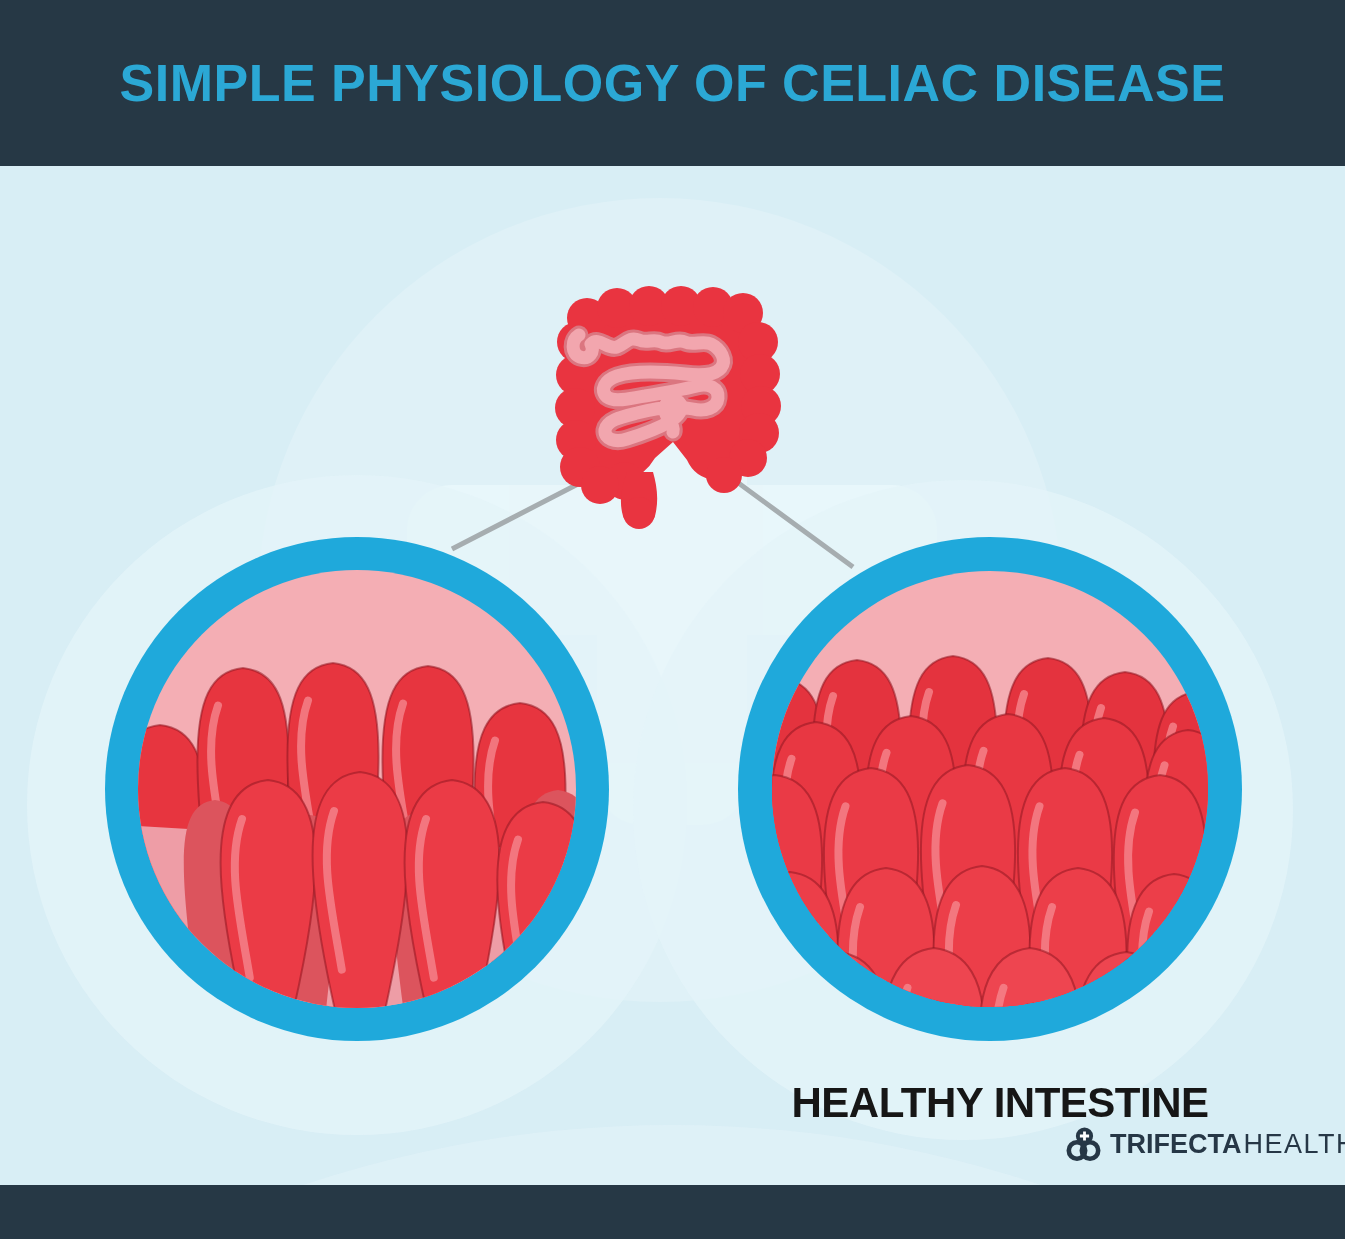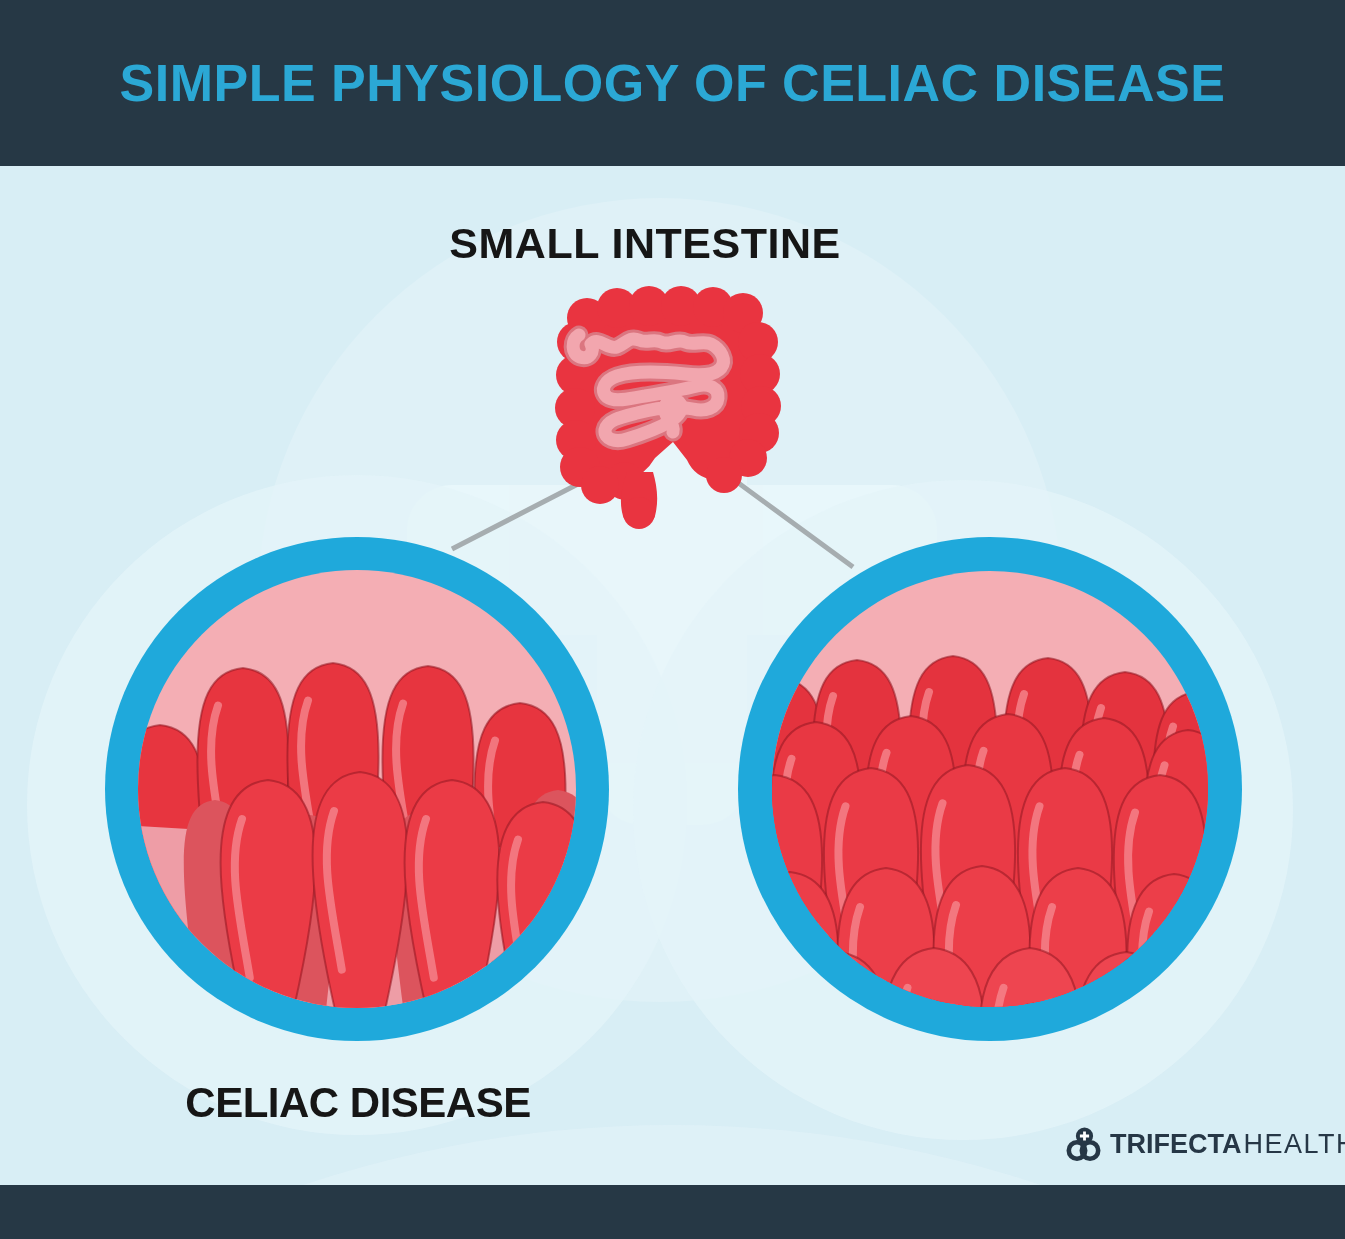--- a/index.html
+++ b/index.html
@@ -373,22 +373,21 @@
           C 1084.4 1035.2 1097.4 1087.2 1107.8 1149.6" fill="none" stroke="#F5868D" stroke-width="8" stroke-linecap="round" opacity="0.8"></path>
           </g>
       </g>
     </g>
   </svg>
 
   <div class="header">
     <h1>SIMPLE PHYSIOLOGY OF CELIAC DISEASE</h1>
   </div>
 
-  <div class="organ-label">SMALL INTESTINE</div>
-  <div class="fig-label left">CELIAC DISEASE</div>
+  <div class="fig-label right">HEALTHY INTESTINE</div>
 
   <div class="logo">
     <svg width="39" height="37" viewBox="0 0 39 37">
       <circle cx="13" cy="24.5" r="8.2" fill="none" stroke="var(--navy)" stroke-width="4.6"></circle>
       <circle cx="26" cy="24.5" r="8.2" fill="none" stroke="var(--navy)" stroke-width="4.6"></circle>
       <circle cx="20.5" cy="10" r="8.6" fill="var(--navy)"></circle>
       <path d="M19.1 5.4 h2.8 v3.2 h3.2 v2.8 h-3.2 v3.2 h-2.8 v-3.2 h-3.2 v-2.8 h3.2 Z" fill="#FFFFFF"></path>
     </svg>
     <div class="wordmark"><span class="lg-bold">TRIFECTA</span><span class="lg-light">HEALTH</span></div>
   </div>

